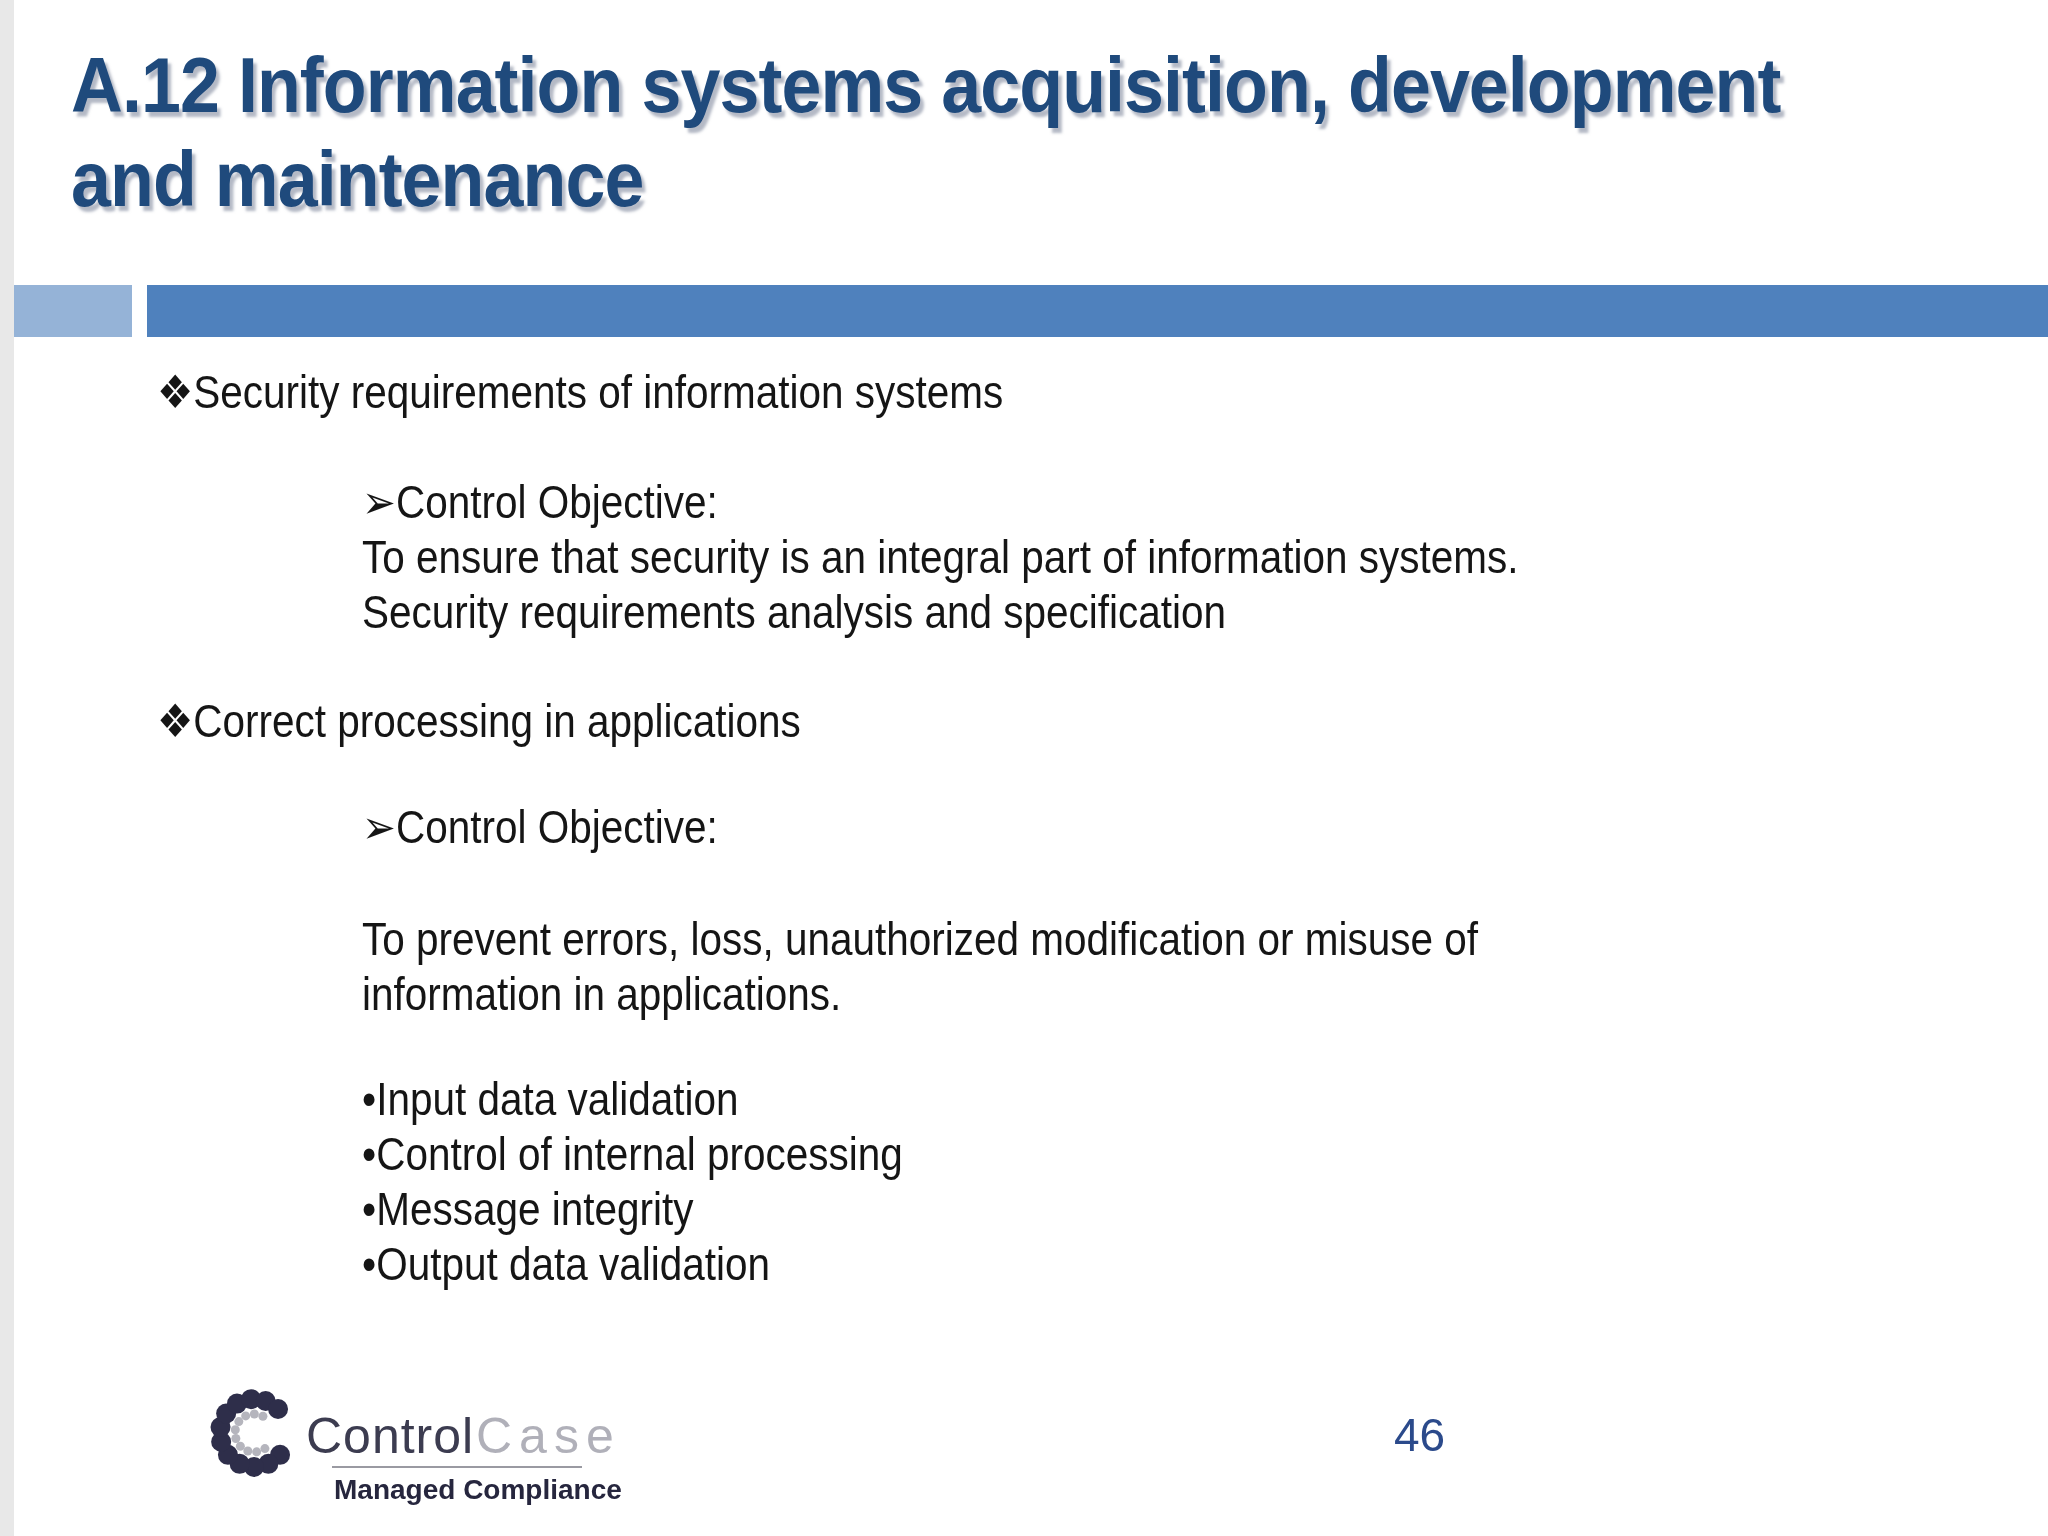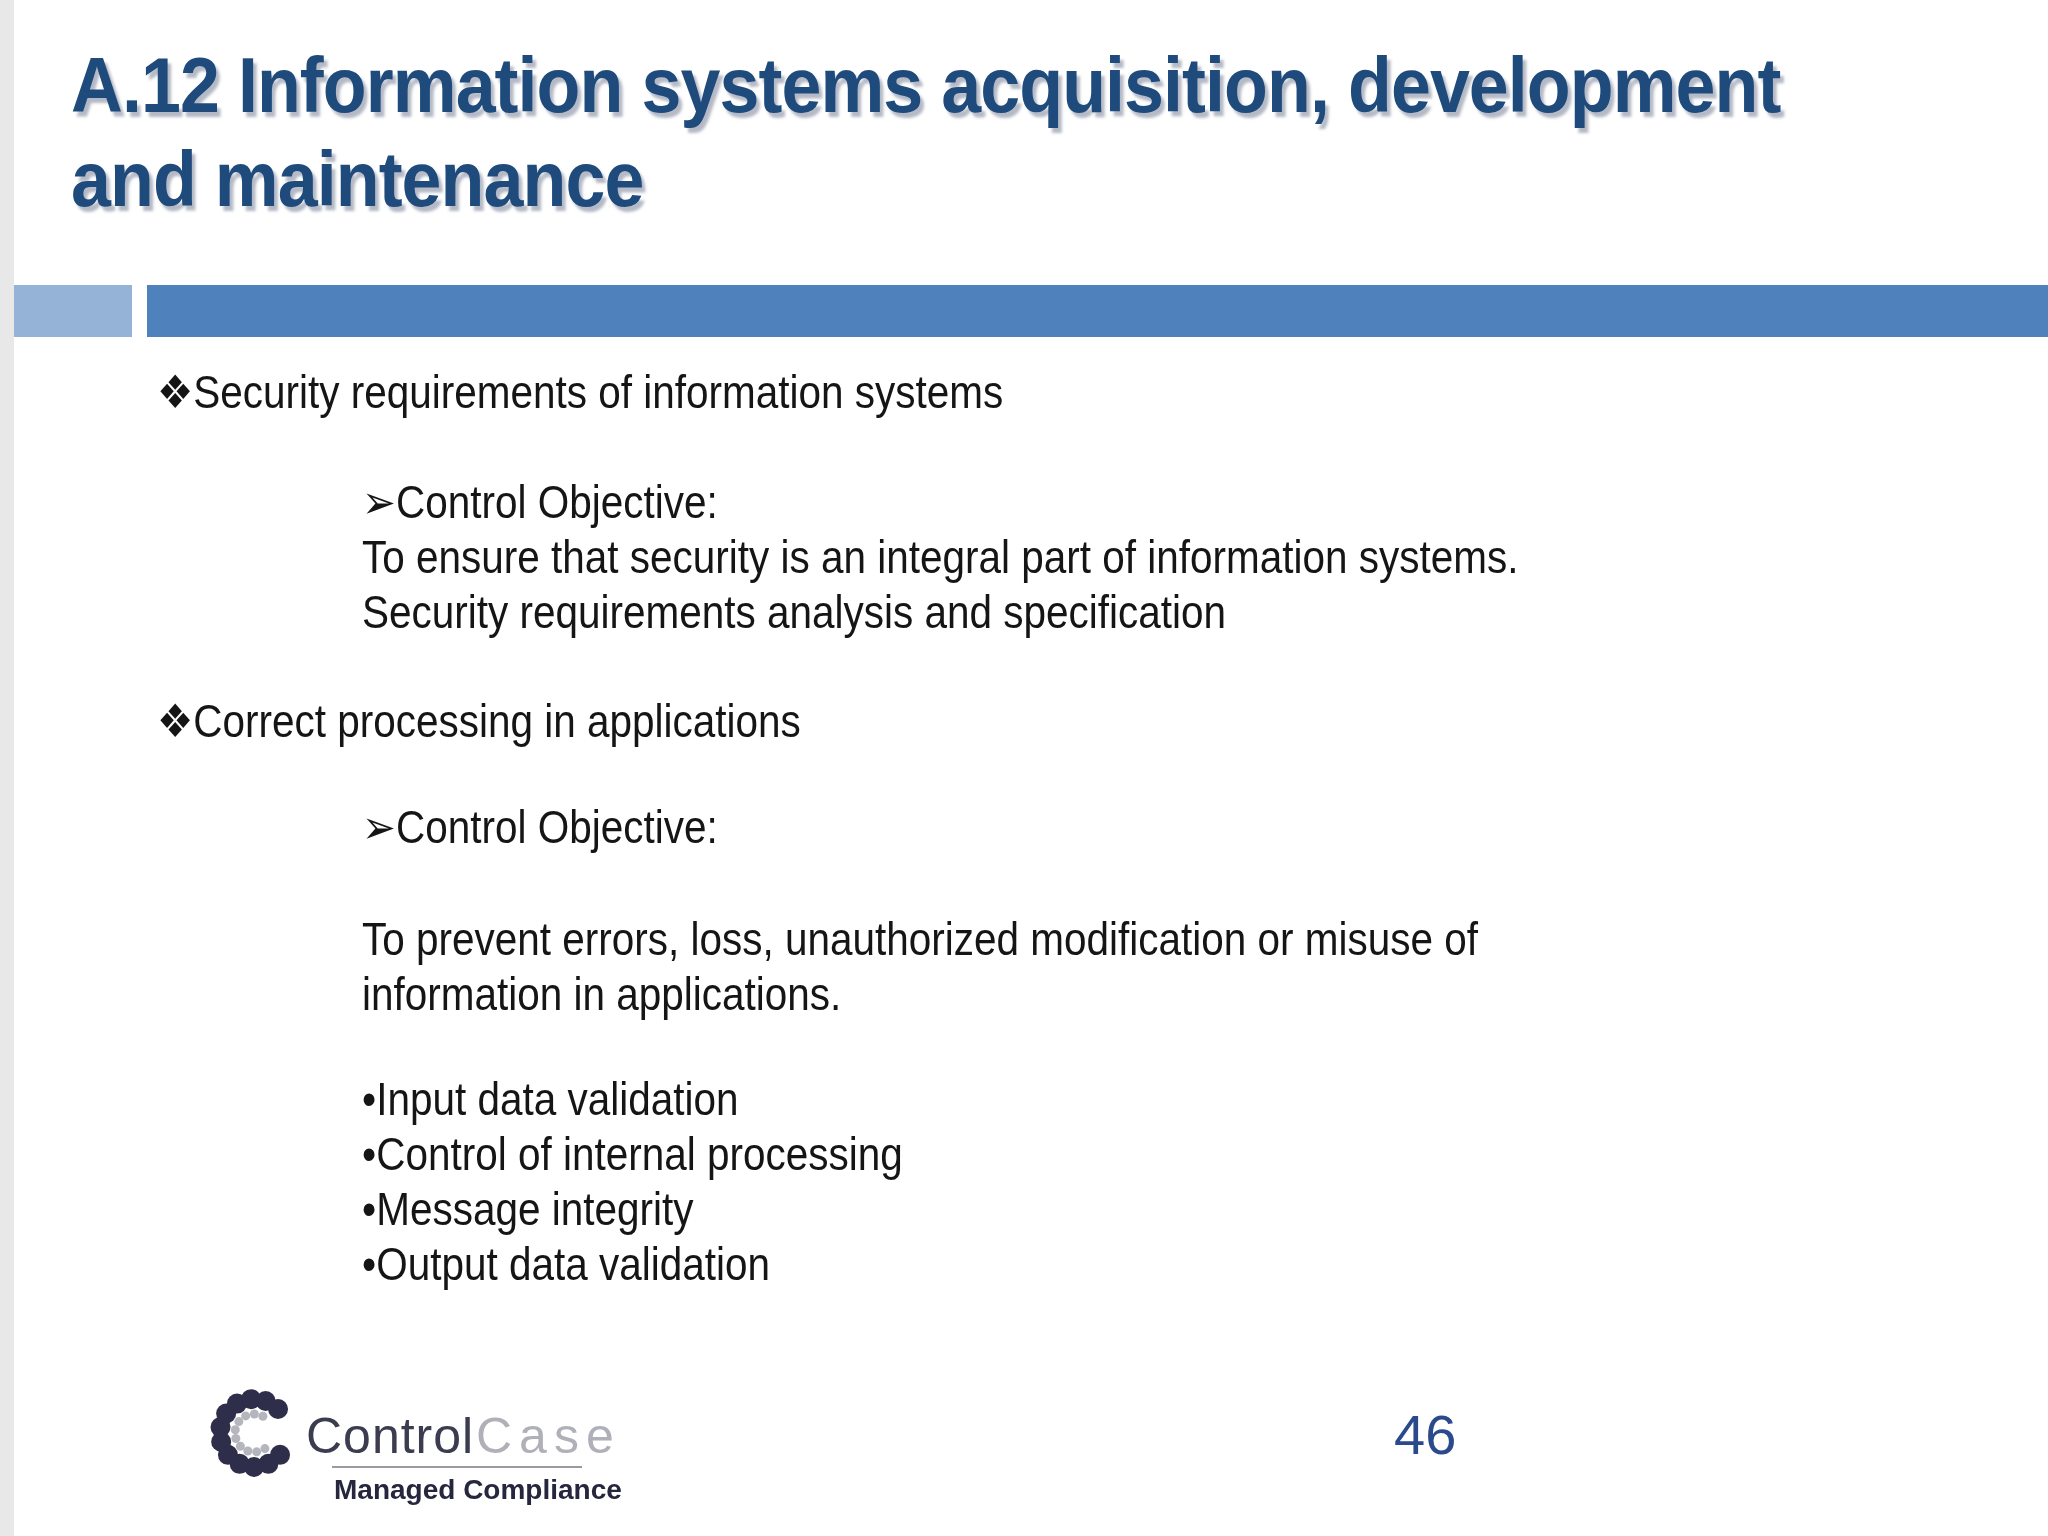--- a/index.html
+++ b/index.html
@@ -33,21 +33,21 @@
     font-size:46px;line-height:46px;color:var(--body-text,#151515);
     transform:scaleX(0.88);transform-origin:0 0;
   }
   .lv1{left:143px;}
   .lv2{left:348px;}
   .glyph{display:inline;}
   
   .logo-svg{position:absolute;left:190px;top:1385px;}
   .page-number{
     position:absolute;left:1380px;top:1412px;
-    font-size:56px;line-height:46px;color:var(--page-num,#2B4A8B);
+    font-size:46px;line-height:46px;color:var(--page-num,#2B4A8B);
   }
 </style>
 </head>
 <body>
 
 <div class="slide">
 
   <div class="title-line l1">A.12 Information systems acquisition, development</div>
   <div class="title-line l2">and maintenance</div>
 

